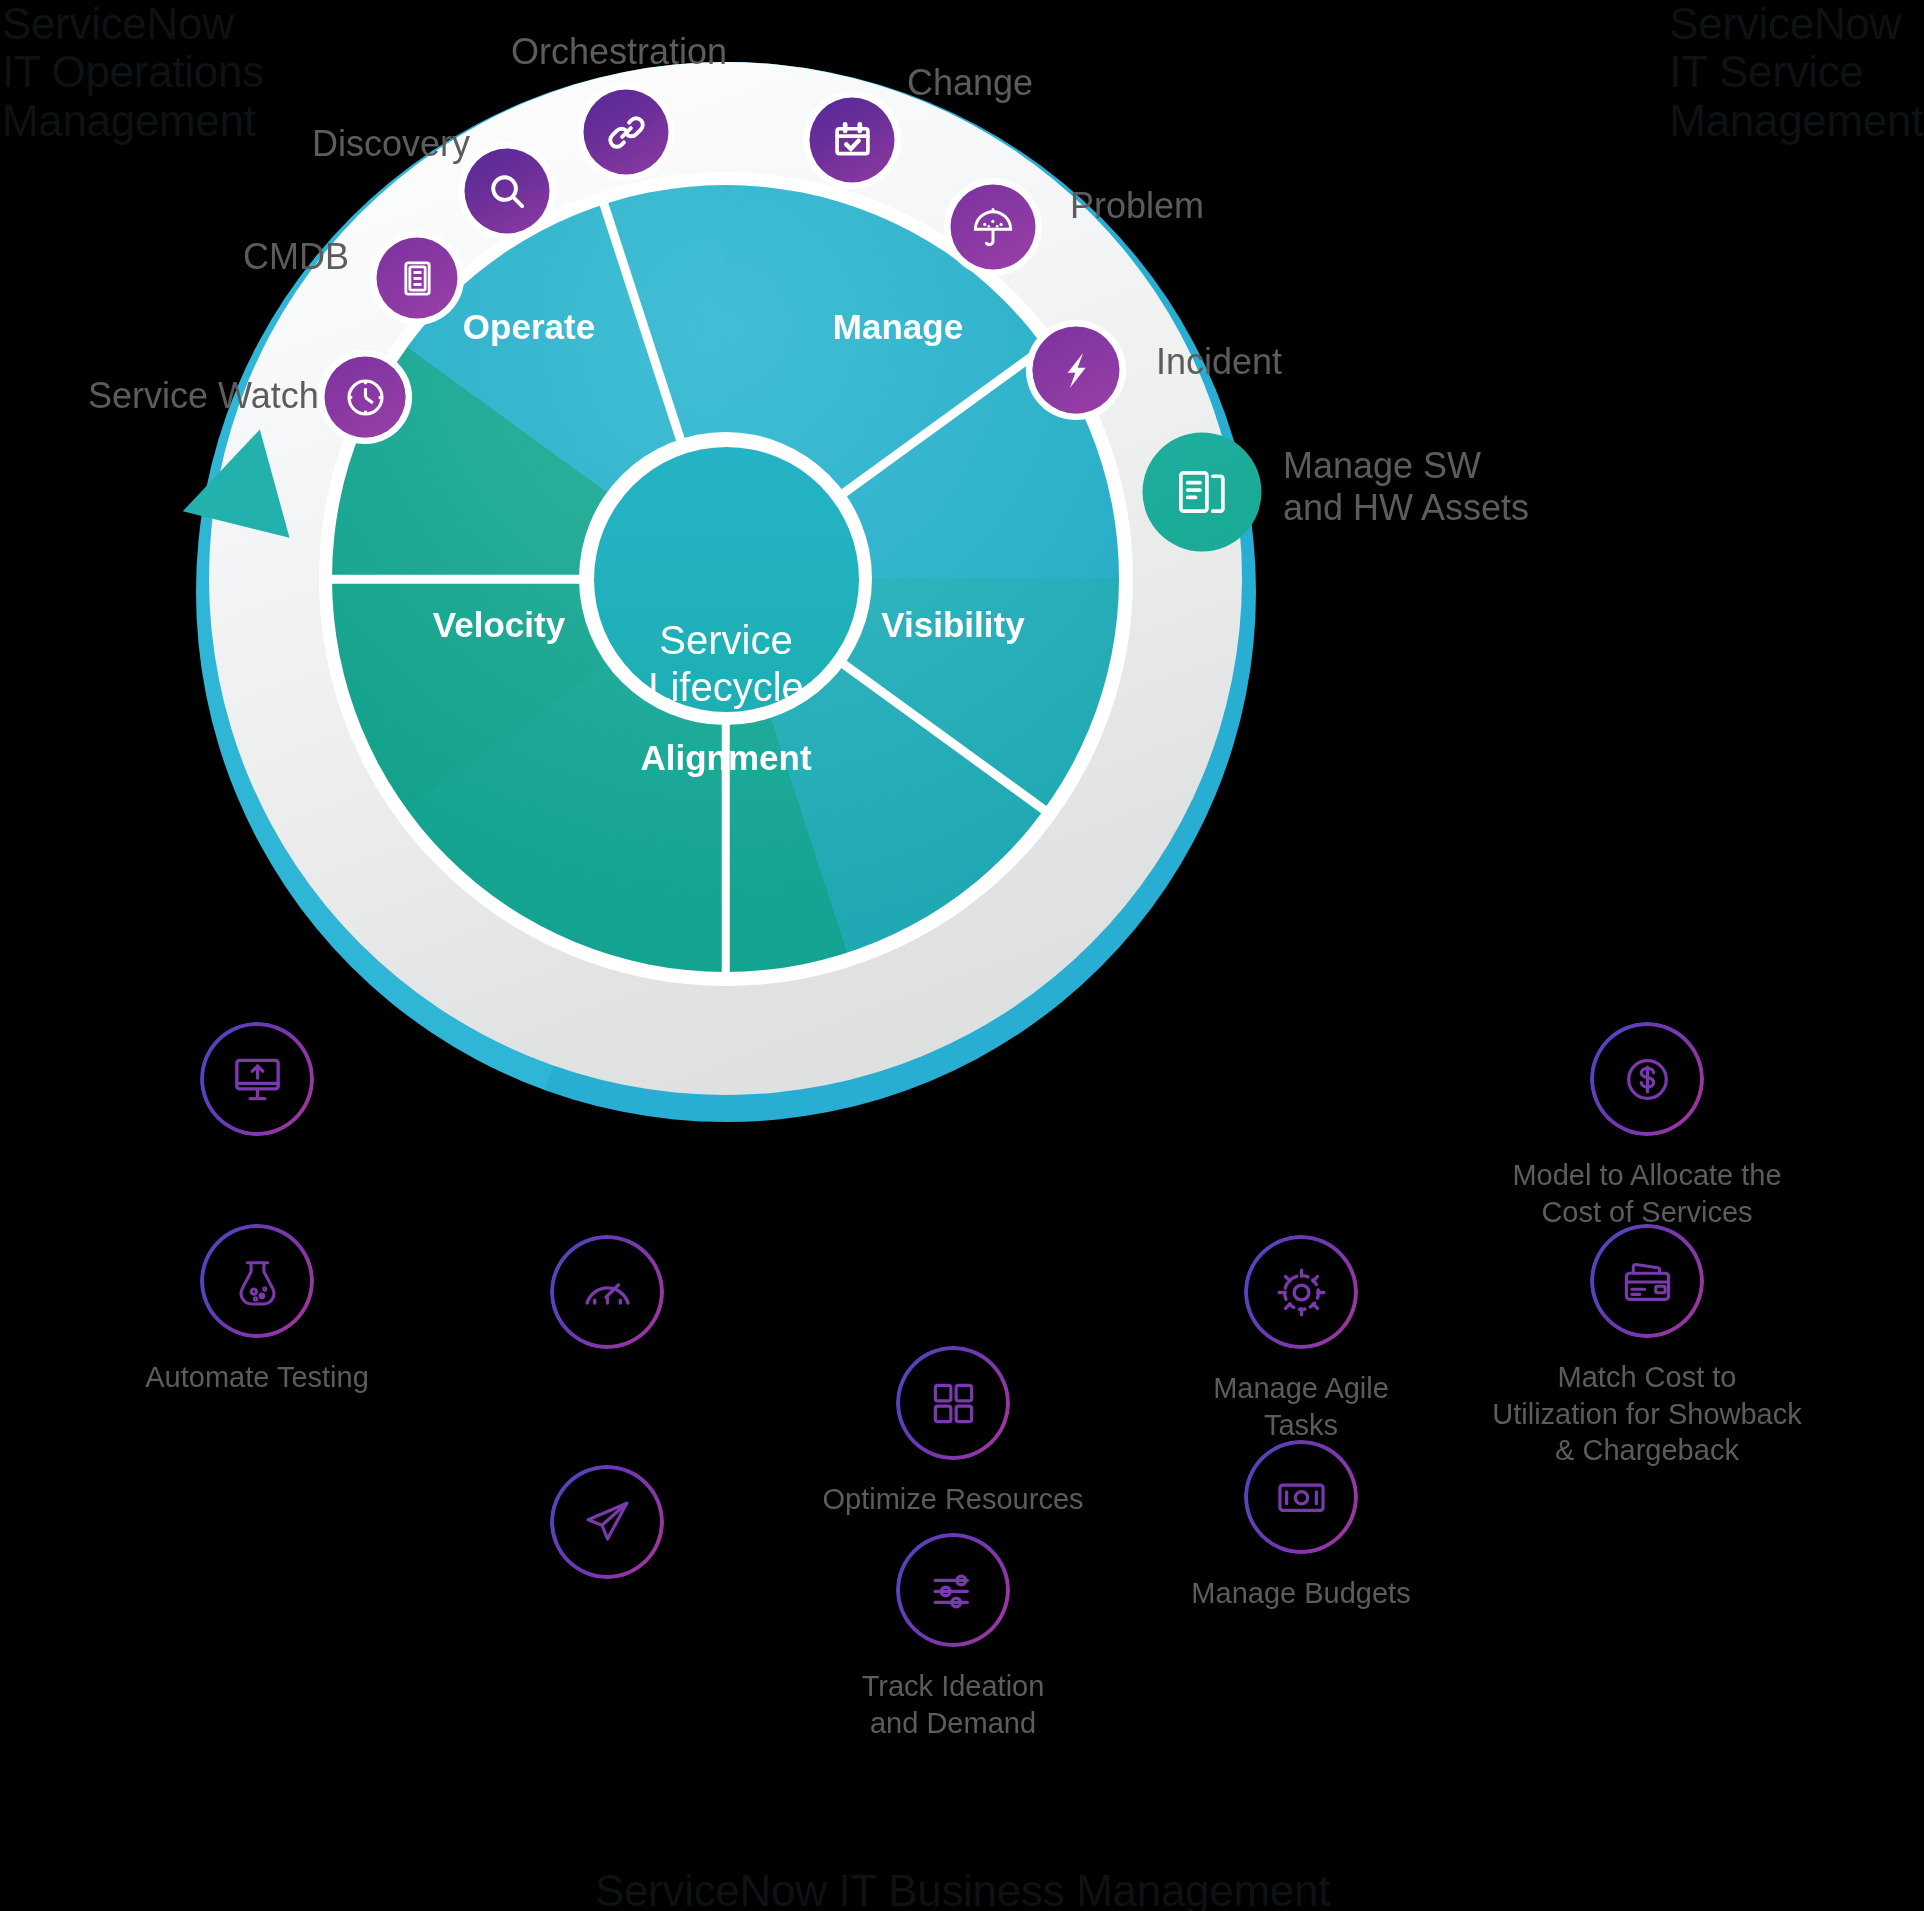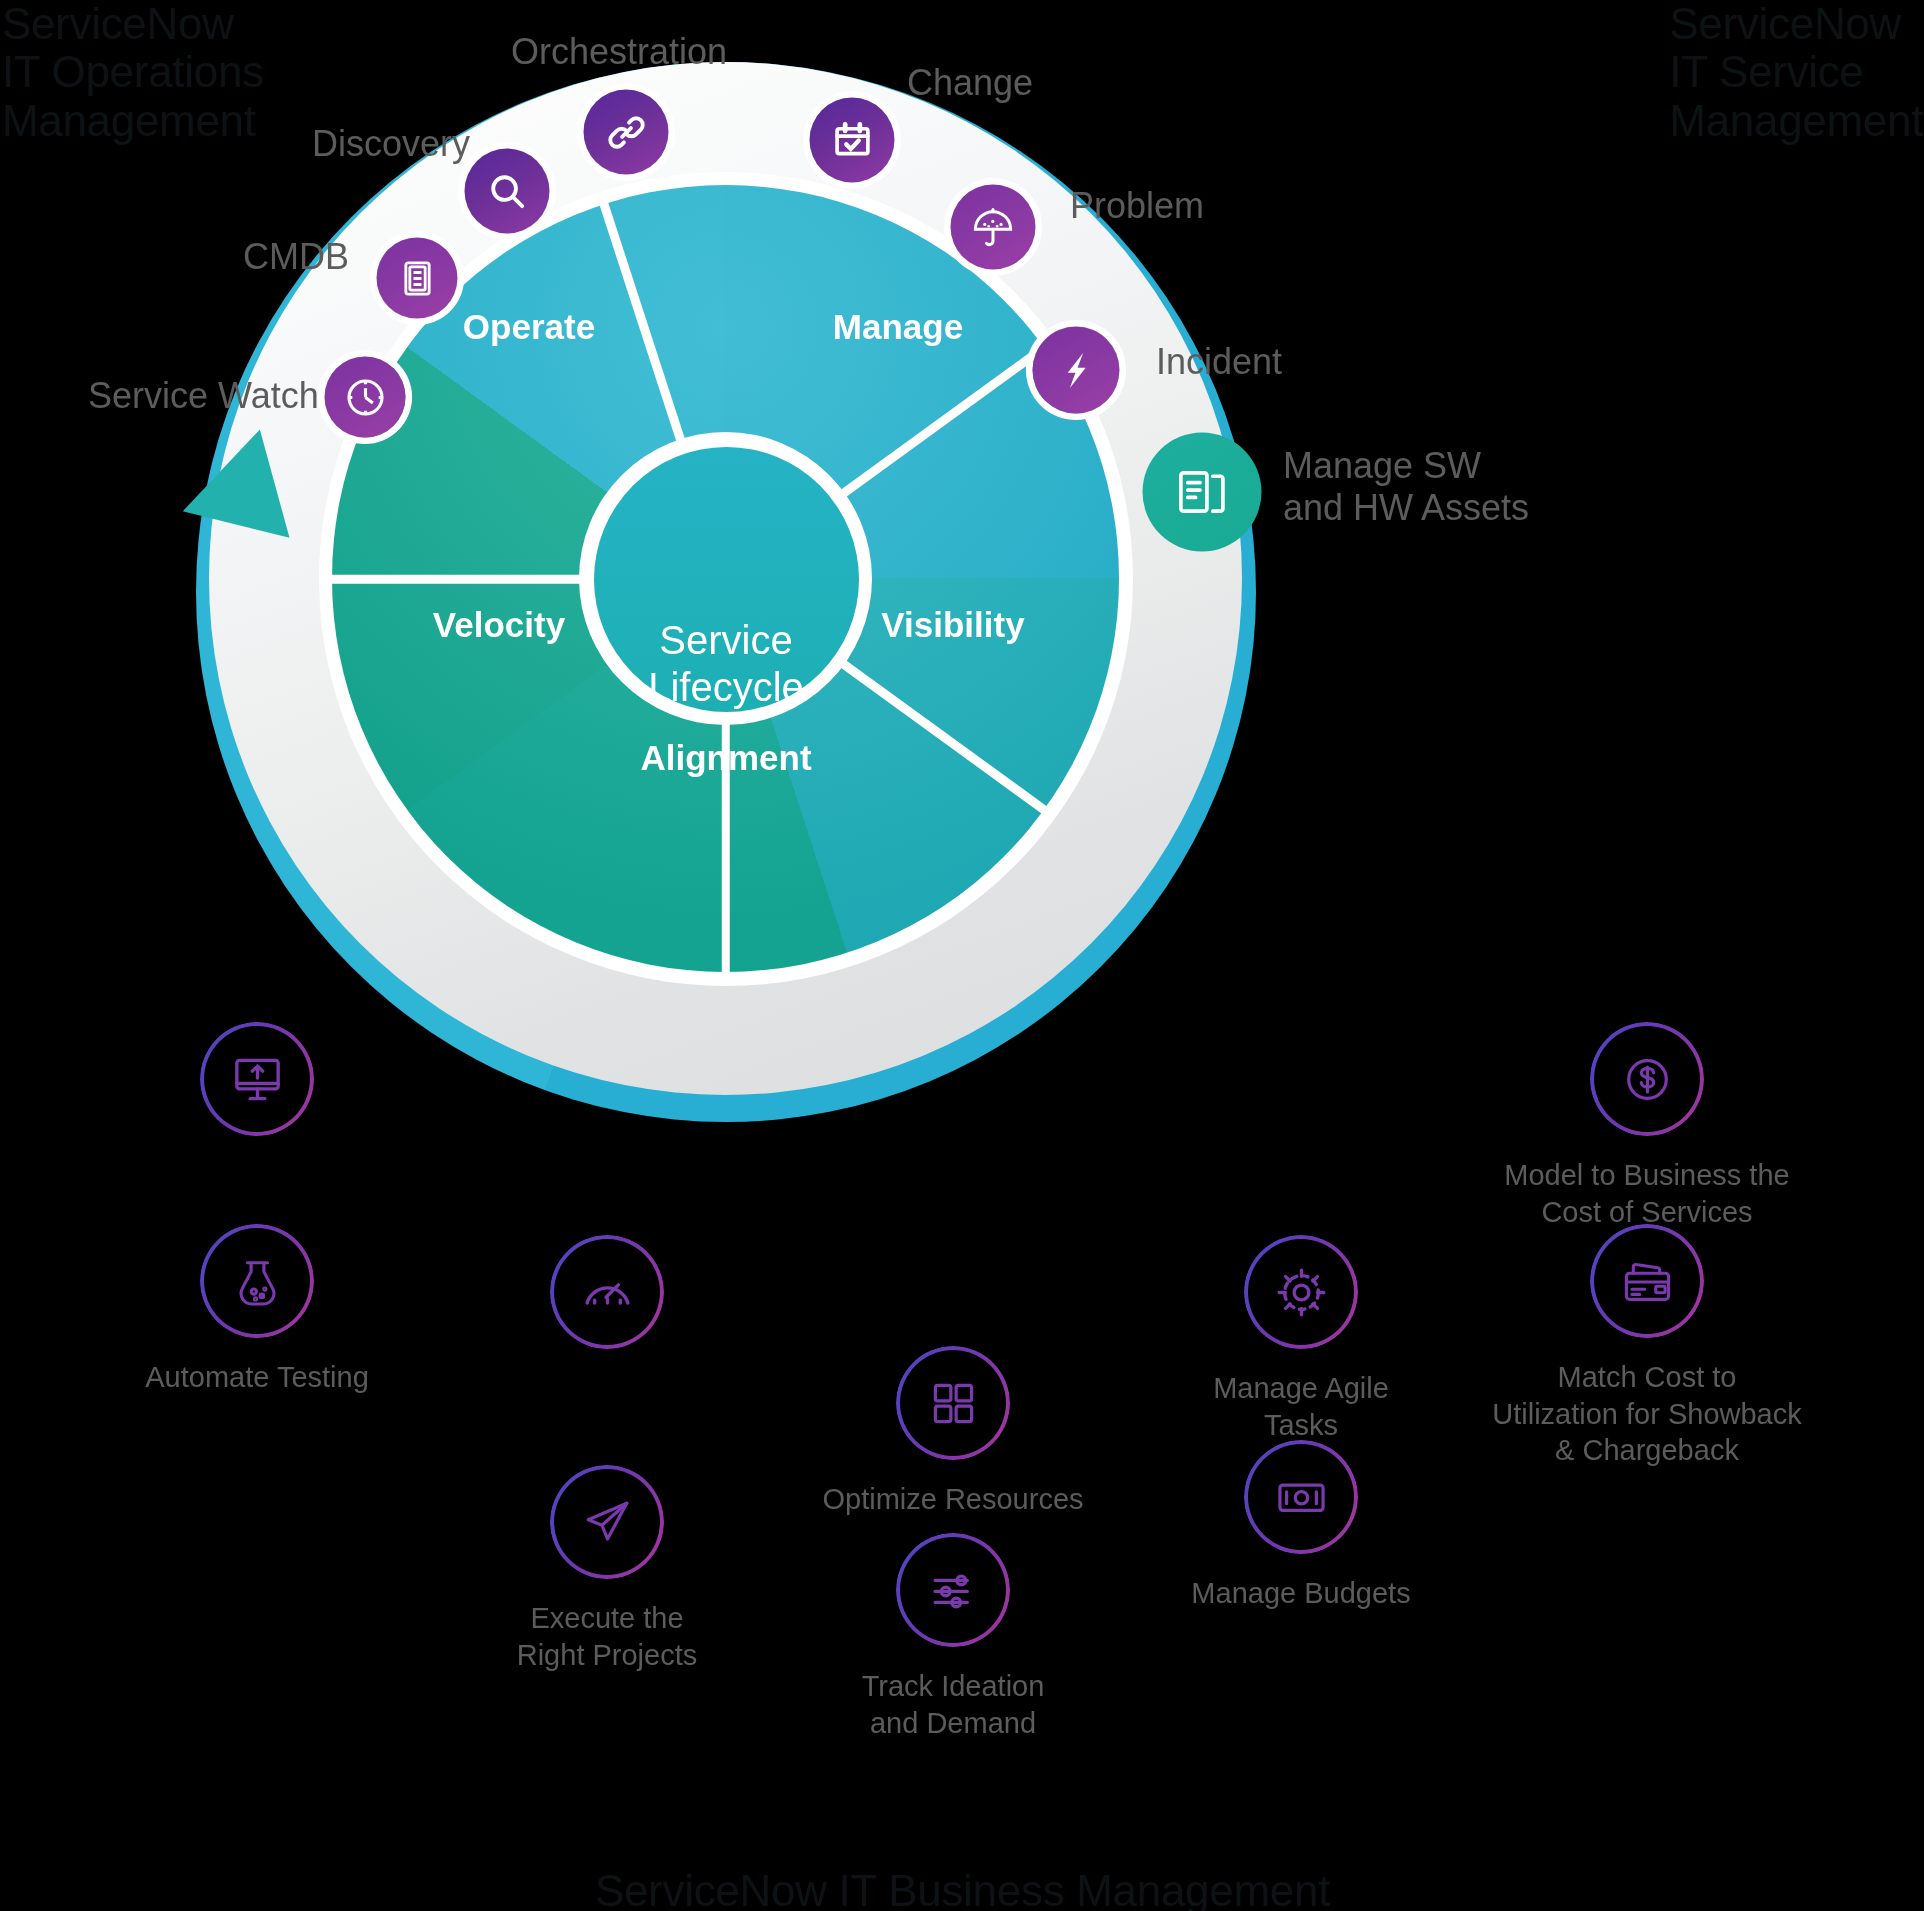--- a/index.html
+++ b/index.html
@@ -307,22 +307,20 @@
 
 <div class="item" style="left:607px; top:1465px">
   <div class="ring">
     <span>
       <svg width="55" height="55" viewBox="0 0 24 24" fill="none" stroke="#7a39ad" stroke-width="1.4" stroke-linecap="round" stroke-linejoin="round">
         <path d="M20.4 3.6L3.6 10.8l6 2.4 2.4 6z"></path>
         <path d="M20.4 3.6L9.6 13.2"></path>
       </svg>
     </span>
   </div>
-  <div class="cap">Execute the
-Right Projects</div>
 </div>
 
 <div class="item" style="left:953px; top:1346px">
   <div class="ring">
     <span>
       <svg width="53" height="53" viewBox="0 0 24 24" fill="none" stroke="#7a39ad" stroke-width="1.45">
         <rect x="3.8" y="3.8" width="7" height="7" rx="1"></rect>
         <rect x="13.2" y="3.8" width="7" height="7" rx="1"></rect>
         <rect x="3.8" y="13.2" width="7" height="7" rx="1"></rect>
         <rect x="13.2" y="13.2" width="7" height="7" rx="1"></rect>
@@ -379,21 +377,21 @@
 <div class="item" style="left:1647px; top:1022px">
   <div class="ring">
     <span>
       <svg width="55" height="55" viewBox="0 0 24 24" fill="none" stroke="#7a39ad" stroke-width="1.4" stroke-linecap="round">
         <circle cx="12" cy="12" r="8.2"></circle>
         <path d="M12 6.6v10.8"></path>
         <path d="M14.7 9.1c0-1.2-1.2-2-2.7-2s-2.7.8-2.7 2 1.2 1.8 2.7 2.1 2.7.9 2.7 2.1-1.2 2-2.7 2-2.7-.8-2.7-2"></path>
       </svg>
     </span>
   </div>
-  <div class="cap">Model to Business the
+  <div class="cap">Model to Allocate the
 Cost of Services</div>
 </div>
 
 <div class="item" style="left:1647px; top:1224px">
   <div class="ring">
     <span>
       <svg width="55" height="55" viewBox="0 0 24 24" fill="none" stroke="#7a39ad" stroke-width="1.35" stroke-linecap="round">
         <rect x="2.8" y="8.4" width="18.4" height="11.4" rx="1.4"></rect>
         <path d="M5.8 8.4V5.6a1 1 0 0 1 1.2-1l9.4 1.4a1 1 0 0 1 .9 1v1.4"></path>
         <path d="M2.8 12.2h18.4"></path>

